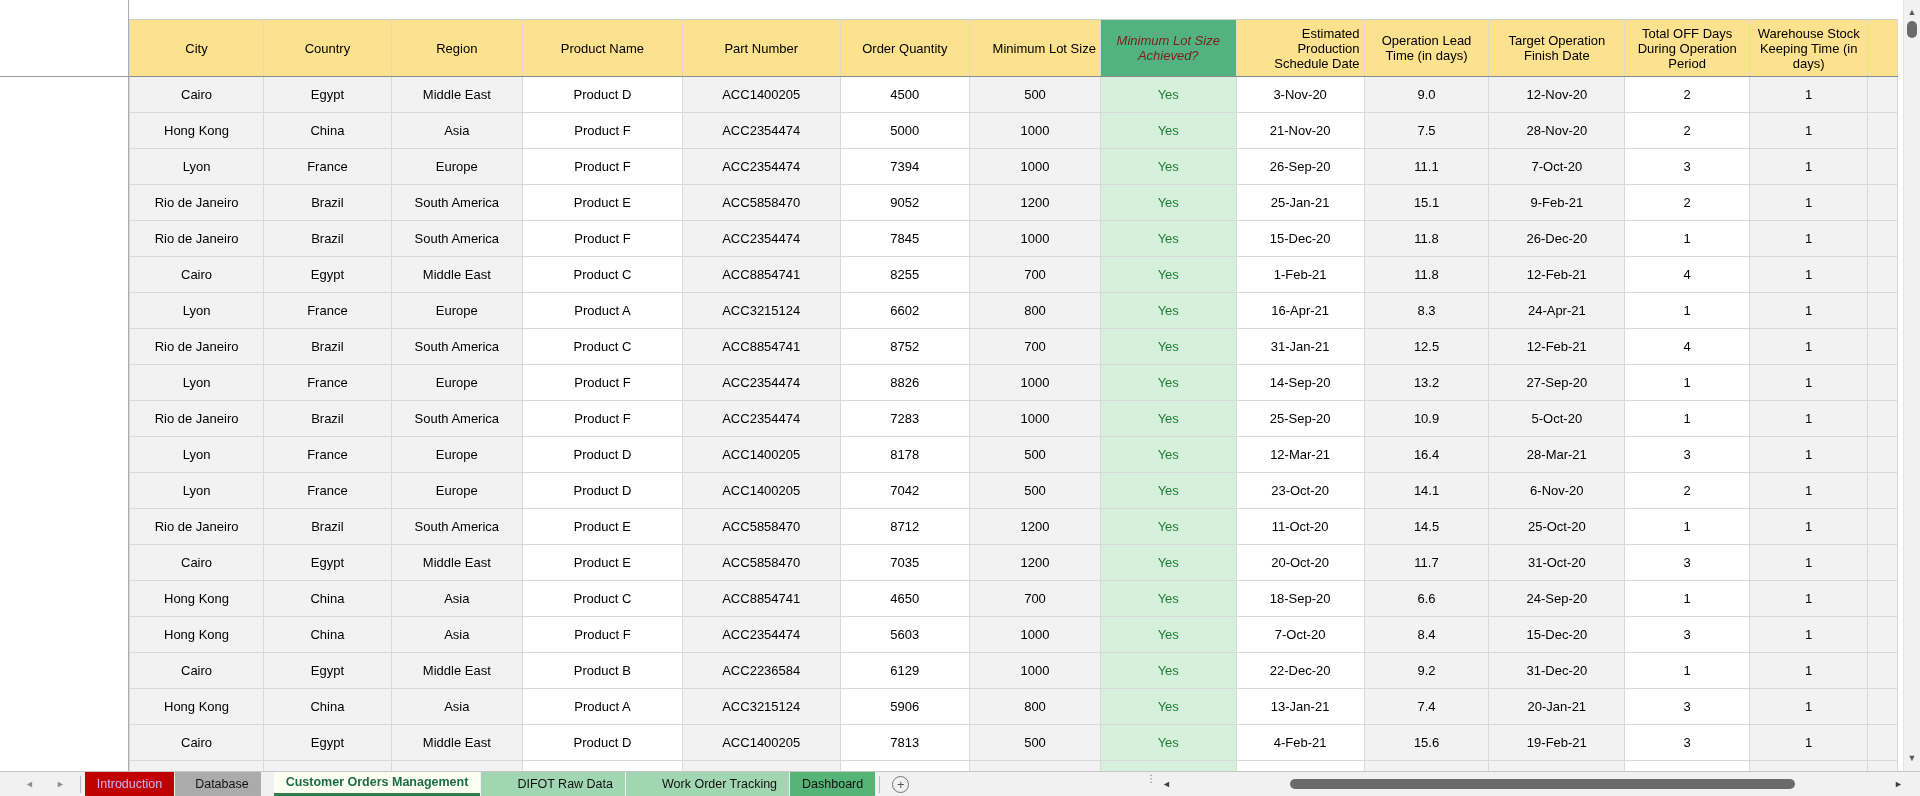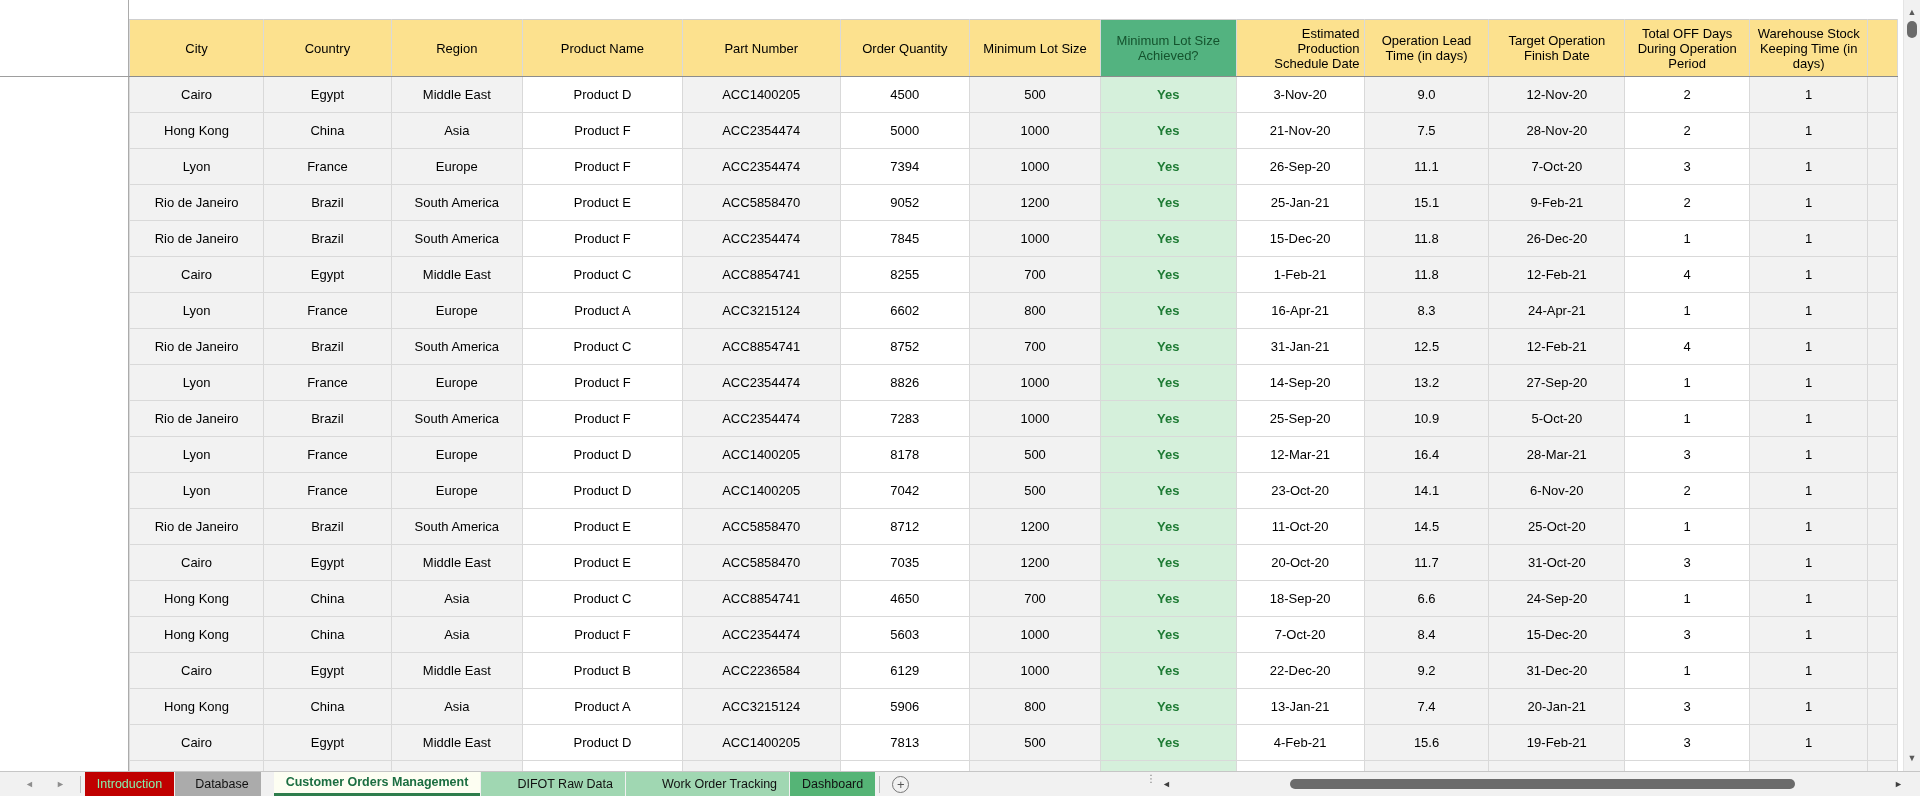--- a/index.html
+++ b/index.html
@@ -13,42 +13,42 @@
   .pane-hline { position:absolute; left:0; top:76px; width:129px; height:1px; background:#9E9E9E; }
 
   .table-viewport { position:absolute; left:129px; top:19px; width:1769px; height:752px; overflow:hidden; }
   table { border-collapse:collapse; table-layout:fixed; }
   th, td { border:1px solid #D9D9D9; text-align:center; vertical-align:middle;
            font-size:13px; color:#000; overflow:hidden; white-space:nowrap; }
   th { height:57px; font-weight:normal; white-space:normal; line-height:15px; padding:2px 4px;
        border-top:1px solid #CFCFCF; border-bottom:1px solid #8C8C8C; }
   td { height:36px; }
   .hdr-yellow { background:var(--header_fill); }
-  .hdr-green  { background:var(--achieved_header_fill); color:#14532d; }
+  .hdr-green  { background:var(--achieved_header_fill); color:#7f1d1d;font-style:italic; }
   .col-gray   { background:var(--cell_alt_fill); }
   .col-white  { background:#FFFFFF; }
-  .col-green  { background:var(--achieved_cell_fill); color:var(--achieved_text);font-weight:bold; }
+  .col-green  { background:var(--achieved_cell_fill); color:var(--achieved_text); }
 
   
   .vscroll { position:absolute; right:0; top:0; width:17px; height:771px; background:#F1F1F1;
              border-left:1px solid #E4E4E4; }
   .vs-arrow { position:absolute; left:0; width:16px; text-align:center; font-size:9px; color:#5A5A5A; }
   .vs-up { top:7px; } .vs-down { bottom:8px; }
   .vs-thumb { position:absolute; left:3px; top:21px; width:10px; height:17px; border-radius:5px;
               background:var(--scrollbar_thumb); }
 
   
   .tabstrip { position:absolute; left:0; top:771px; width:1920px; height:25px; background:#F1F1F1;
               border-top:1px solid #C6C6C6; display:flex; align-items:stretch; }
   .nav-arrow { align-self:center; font-size:9px; color:#8E8E8E; padding:0 11px; cursor:default; }
   .nav-pad { width:14px; }
   .vsep { width:1px; height:17px; background:#BDBDBD; align-self:center; margin:0 4px; }
   .tabs { display:flex; align-items:stretch; gap:1px; }
   .tab { padding:0 12px; font-size:12.5px; line-height:24px; color:#111; cursor:default; position:relative; }
-  .tab-red   { background:var(--tab_introduction); color:#86efac; }
+  .tab-red   { background:var(--tab_introduction); color:#c4b5fd; }
   .tab-gray  { background:var(--tab_database);padding-left:20px; }
   .tab-light_green { background:var(--tab_light_green);padding-left:36px; }
   .tab-green { background:var(--tab_green); }
   .tab-active { background:#FDFEF2; color:var(--tab_active_text); font-weight:bold;
                 border-bottom:3px solid var(--tab_active_underline); line-height:21px;margin-left:12px; }
   .add-sheet { align-self:center; margin-left:8px; width:17px; height:17px; border:1px solid #777;
                border-radius:50%; color:#555; font-size:13px; line-height:15px; text-align:center; }
   .hs-dots { position:absolute; left:1146px; top:4px; font-size:10px; color:#7A7A7A; line-height:6px;
              letter-spacing:0; width:6px; }
   .hscroll { position:absolute; left:1160px; top:3px; width:745px; height:18px; }
@@ -64,21 +64,21 @@
   <div class="table-viewport">
     <table>
       <thead>
           <tr id="header-row">
             <th class="hdr-yellow" style="width: 135px;">City</th>
             <th class="hdr-yellow" style="width: 129px;">Country</th>
             <th class="hdr-yellow" style="width: 132px;">Region</th>
             <th class="hdr-yellow" style="width: 162px; margin-left: 21px;">Product Name</th>
             <th class="hdr-yellow" style="width: 159px;">Part Number</th>
             <th class="hdr-yellow" style="width: 131px;">Order Quantity</th>
-            <th class="hdr-yellow" style="width: 132px;">Minimum Lot Size</th>
+            <th class="hdr-yellow" style="width: 132px; text-align: right;">Minimum Lot Size</th>
             <th class="hdr-green" style="width: 137px;">Minimum Lot Size Achieved?</th>
             <th class="hdr-yellow" style="width: 129px; text-align: right;">Estimated Production Schedule Date</th>
             <th class="hdr-yellow" style="width: 126px;">Operation Lead Time (in days)</th>
             <th class="hdr-yellow" style="width: 137px;">Target Operation Finish Date</th>
             <th class="hdr-yellow" style="width: 126px;">Total OFF Days During Operation Period</th>
             <th class="hdr-yellow" style="width: 119px;">Warehouse Stock Keeping Time (in days)</th>
             <th class="hdr-yellow" style="width: 30px;"></th>
           </tr>
         </thead>
       <tbody id="body-rows">

